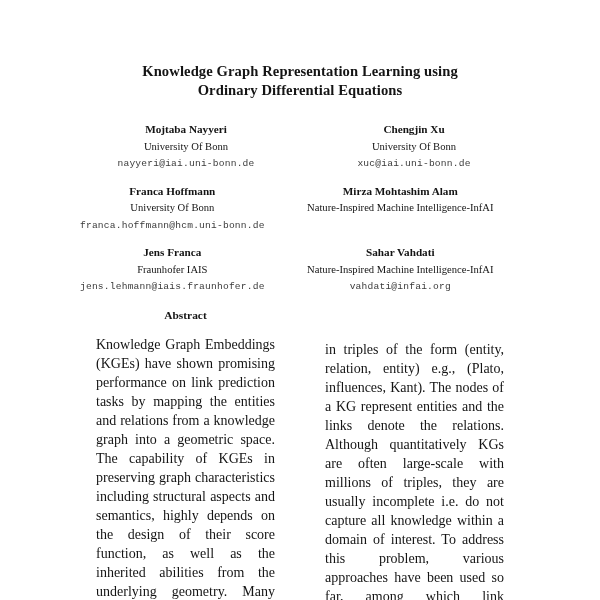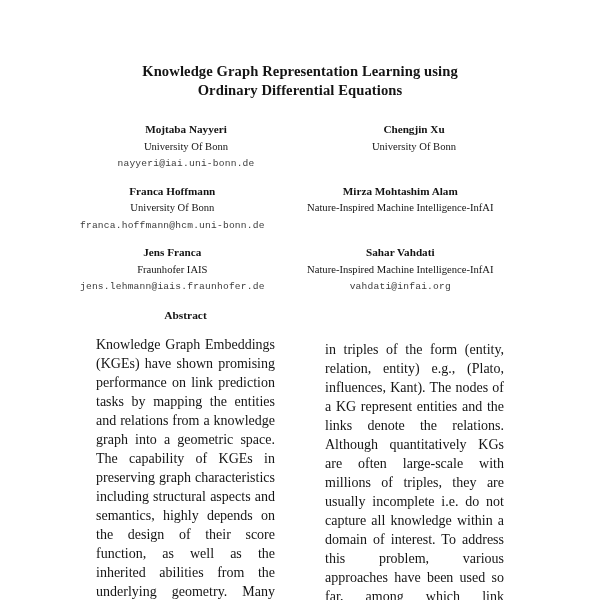--- a/index.html
+++ b/index.html
@@ -121,20 +121,21 @@
 
     <div class="author-row">
       <div class="author-cell">
         <span class="author-name">Mojtaba Nayyeri</span>
         <span class="author-affil">University Of Bonn</span>
         <span class="author-email">nayyeri@iai.uni-bonn.de</span>
       </div>
       <div class="author-cell">
         <span class="author-name">Chengjin Xu</span>
         <span class="author-affil">University Of Bonn</span>
+        <span class="author-email">xuc@iai.uni-bonn.de</span>
       </div>
     </div>
 
     <div class="author-row row-wide">
       <div class="author-cell">
         <span class="author-name">Franca Hoffmann</span>
         <span class="author-affil">University Of Bonn</span>
         <span class="author-email">franca.hoffmann@hcm.uni-bonn.de</span>
       </div>
       <div class="author-cell">

